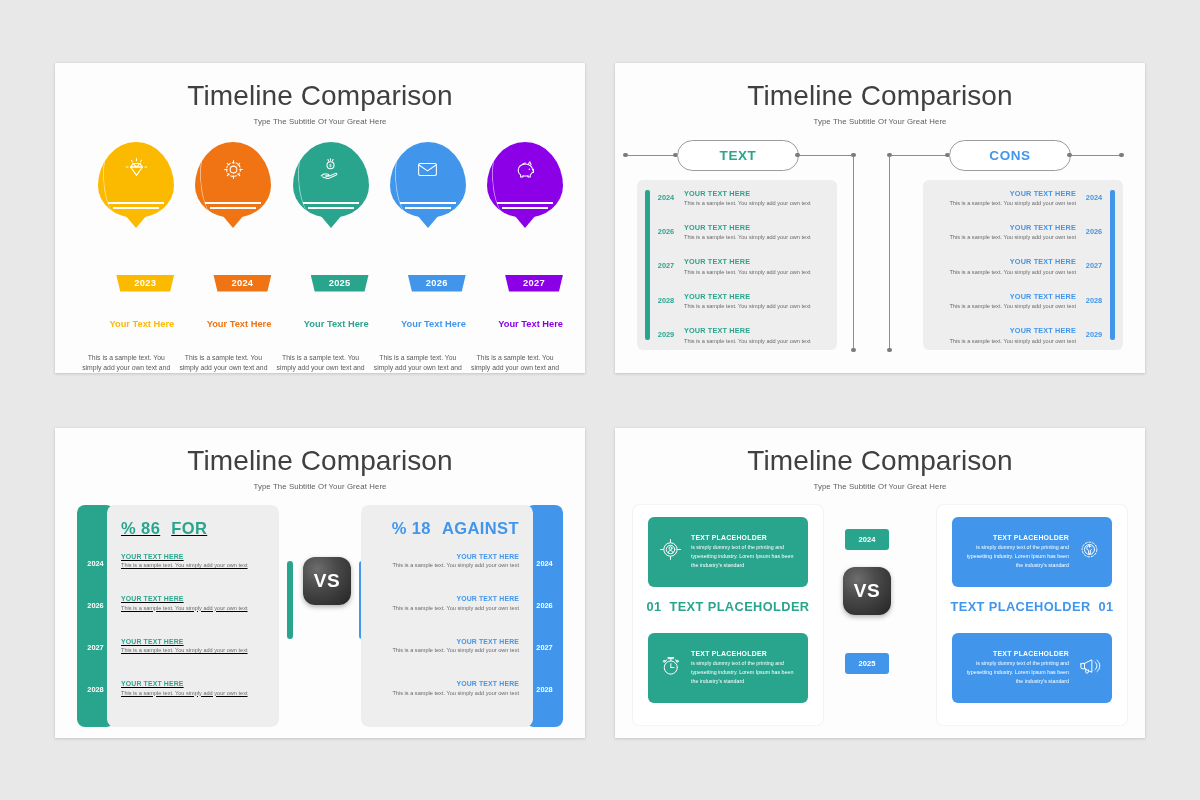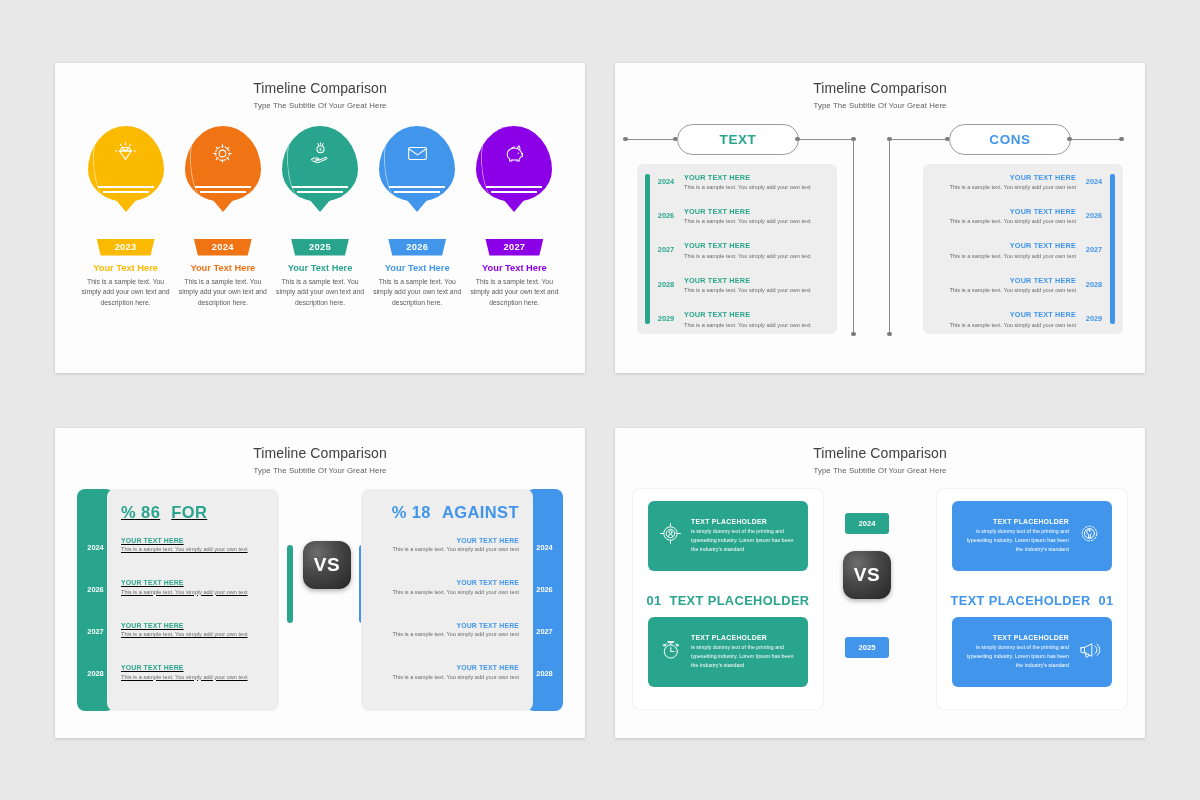--- a/index.html
+++ b/index.html
@@ -18,27 +18,27 @@
     column-gap:30px; row-gap:55px;
   }
   .slide {
     position:relative;
     background:#fdfdfd;
     box-shadow:0 1px 3px rgba(0,0,0,.14), 0 0 0 .5px rgba(0,0,0,.03);
     overflow:hidden;
   }
   .slide-head { text-align:center; padding-top:17px; }
   .slide-title {
-    font-size:14px; color:#404040; font-weight:400; letter-spacing:.1px;
+    font-size:28px; color:#404040; font-weight:400; letter-spacing:.1px;
   }
   .slide-sub { font-size:7.8px; color:#5d5d5d; margin-top:5px; letter-spacing:.1px; }
 
   
   .pins { display:flex; justify-content:center; gap:0px; margin-top:16px; padding:0 22px; }
-  .pin-col { width:99px; display:flex; flex-direction:column; align-items:center; }
+  .pin-col { width:99px; display:flex; flex-direction:column; align-items:flex-end;gap:20px; }
   .pin-shape { position:relative; width:76px; height:108px; }
   .pin-drop {
     position:absolute; left:0; top:0; width:76px; height:76px;
     border-radius:50% 50% 50% 50%/ 58% 58% 42% 42%;
   }
   .pin-drop:after{
     content:""; position:absolute; left:50%; top:54px; transform:translateX(-50%);
     width:0;height:0;border-left:27px solid transparent;border-right:27px solid transparent;
     border-top:32px solid currentColor;
   }
@@ -120,21 +120,21 @@
     border-radius:6px; box-shadow:0 0 0 .6px #ececec;
   }
   .ph-box{
     position:absolute; width:160px; height:70px; border-radius:6px; color:#fff;
     display:flex; align-items:center; gap:8px; padding:0 10px;
   }
   .ph-box svg{ width:25px;height:25px;flex:none; }
   .ph-h{ font-size:6.9px; font-weight:700; letter-spacing:.25px; }
   .ph-p{ font-size:5.3px; line-height:1.7; margin-top:2px; }
   .ph-mid{ position:absolute; left:0; width:190px; text-align:center;
-    font-size:12.8px; font-weight:700; letter-spacing:.4px; top:104px; }
+    font-size:12.8px; font-weight:700; letter-spacing:.4px; top:94px; }
   .ph-num{ font-size:12.8px; font-weight:700; }
   .ph-year{
     position:absolute; width:44px;height:21px;border-radius:3px;color:#fff;
     font-size:7.6px;font-weight:700; display:flex;align-items:center;justify-content:center;
   }
 </style>
 </head>
 <body>
 
 <div class="deck">

